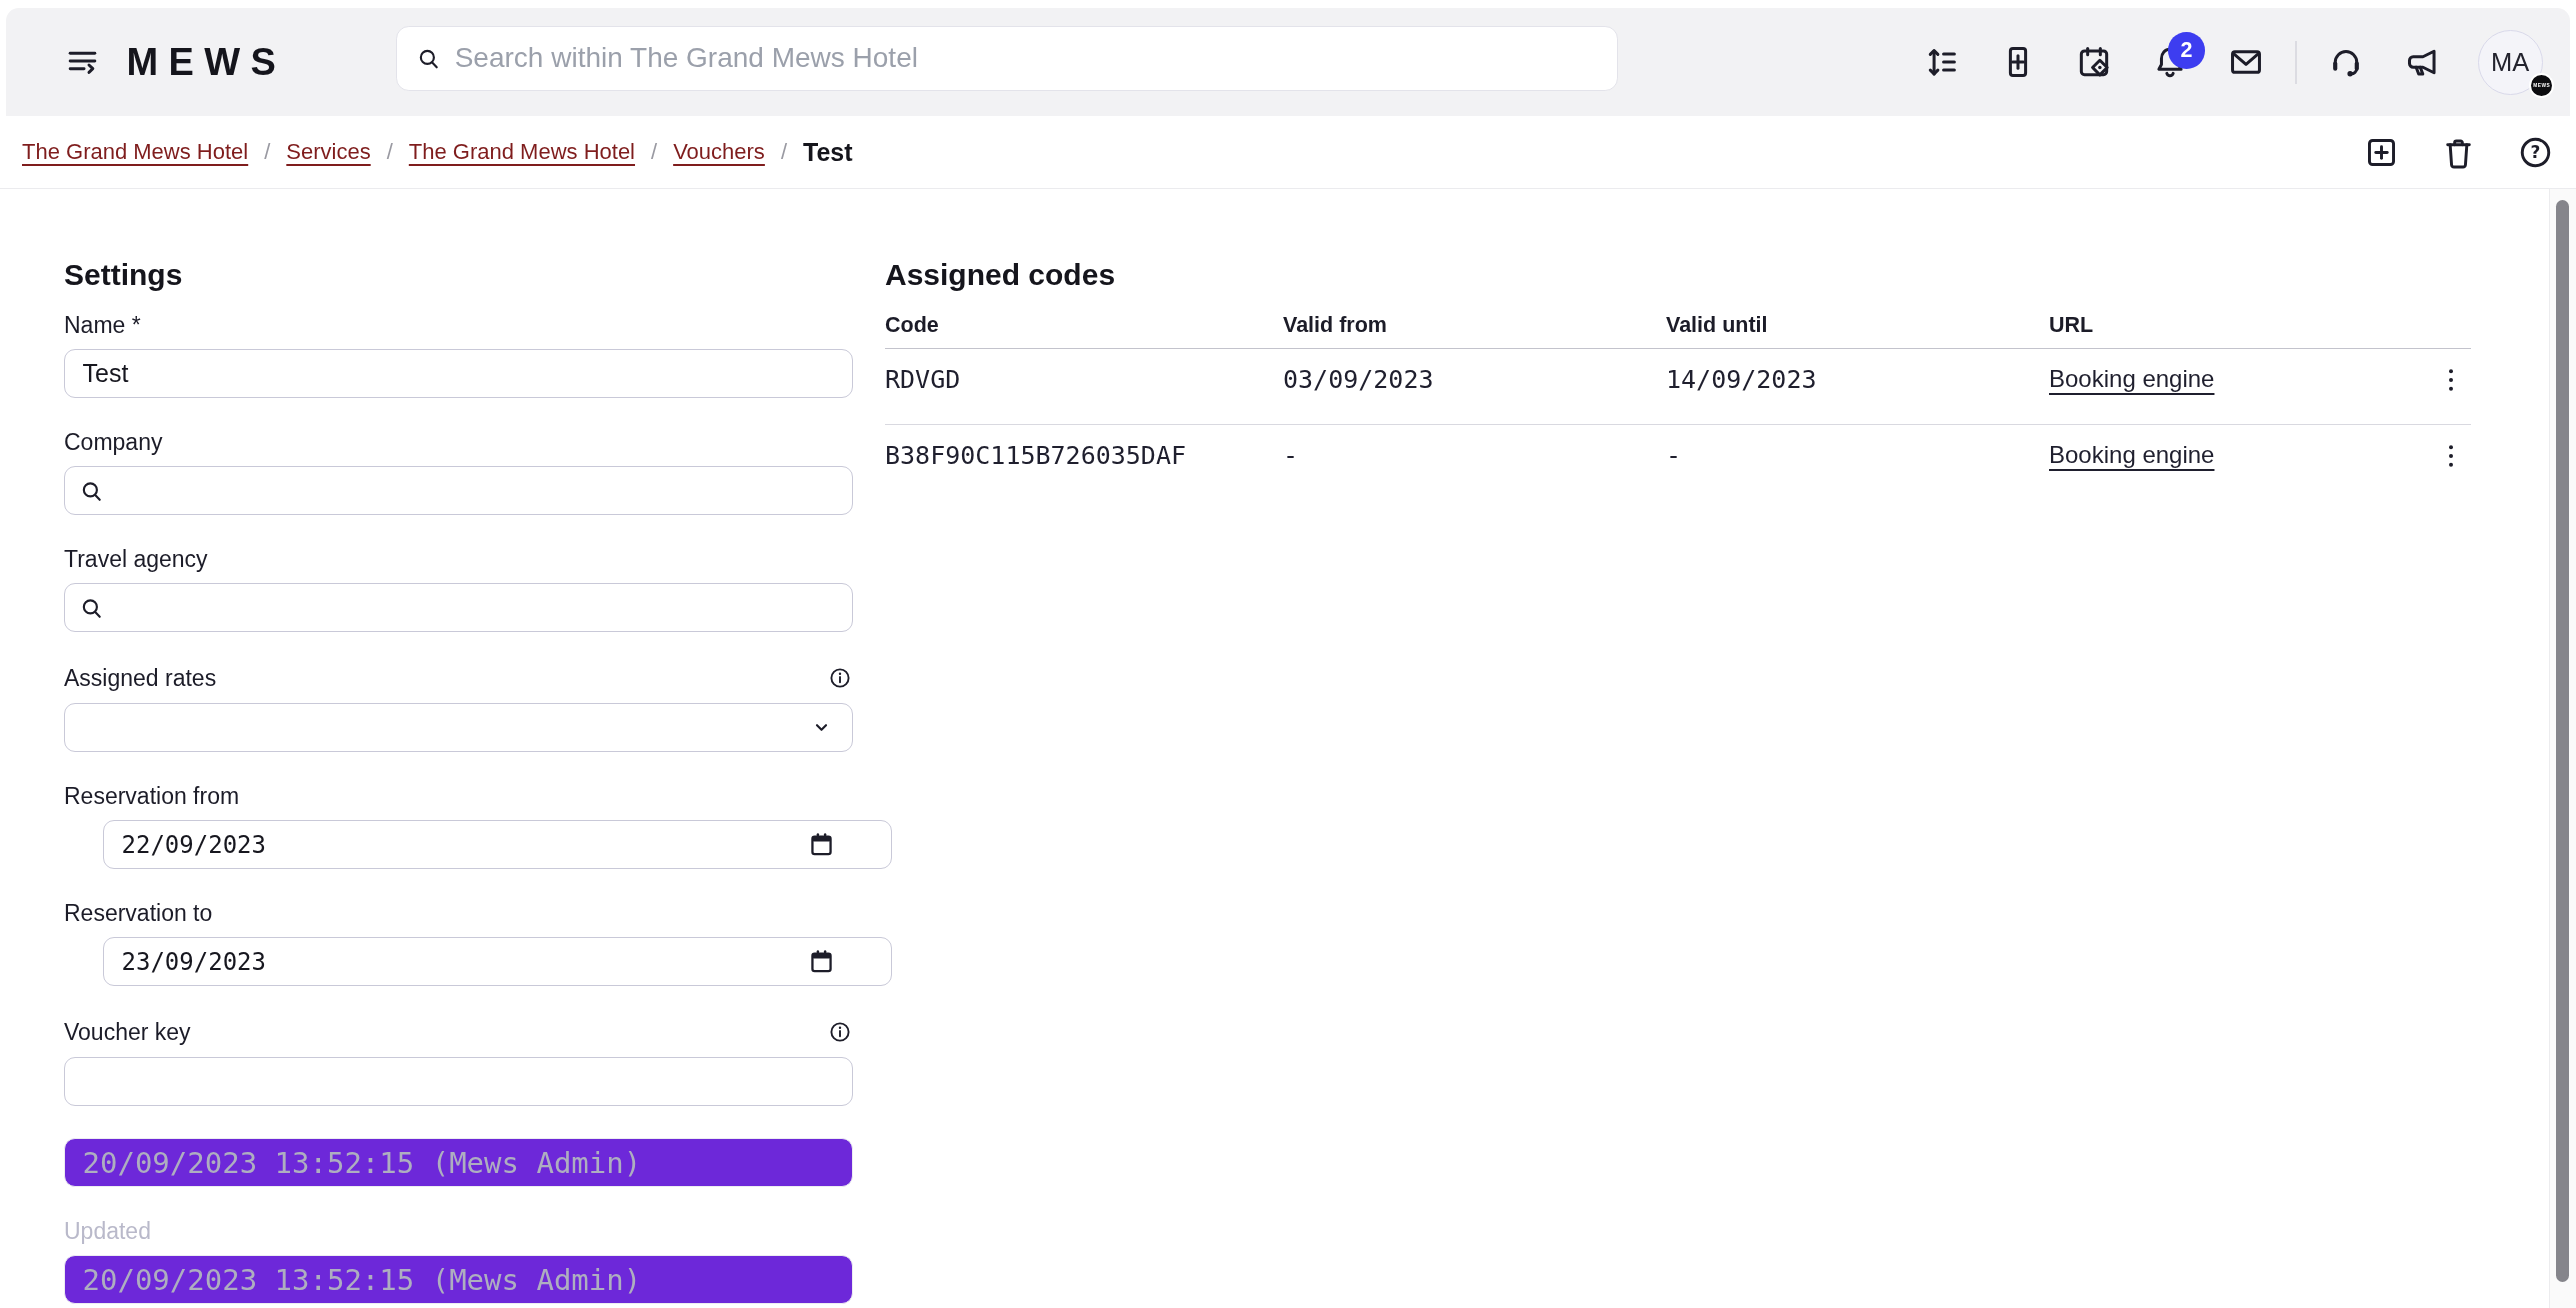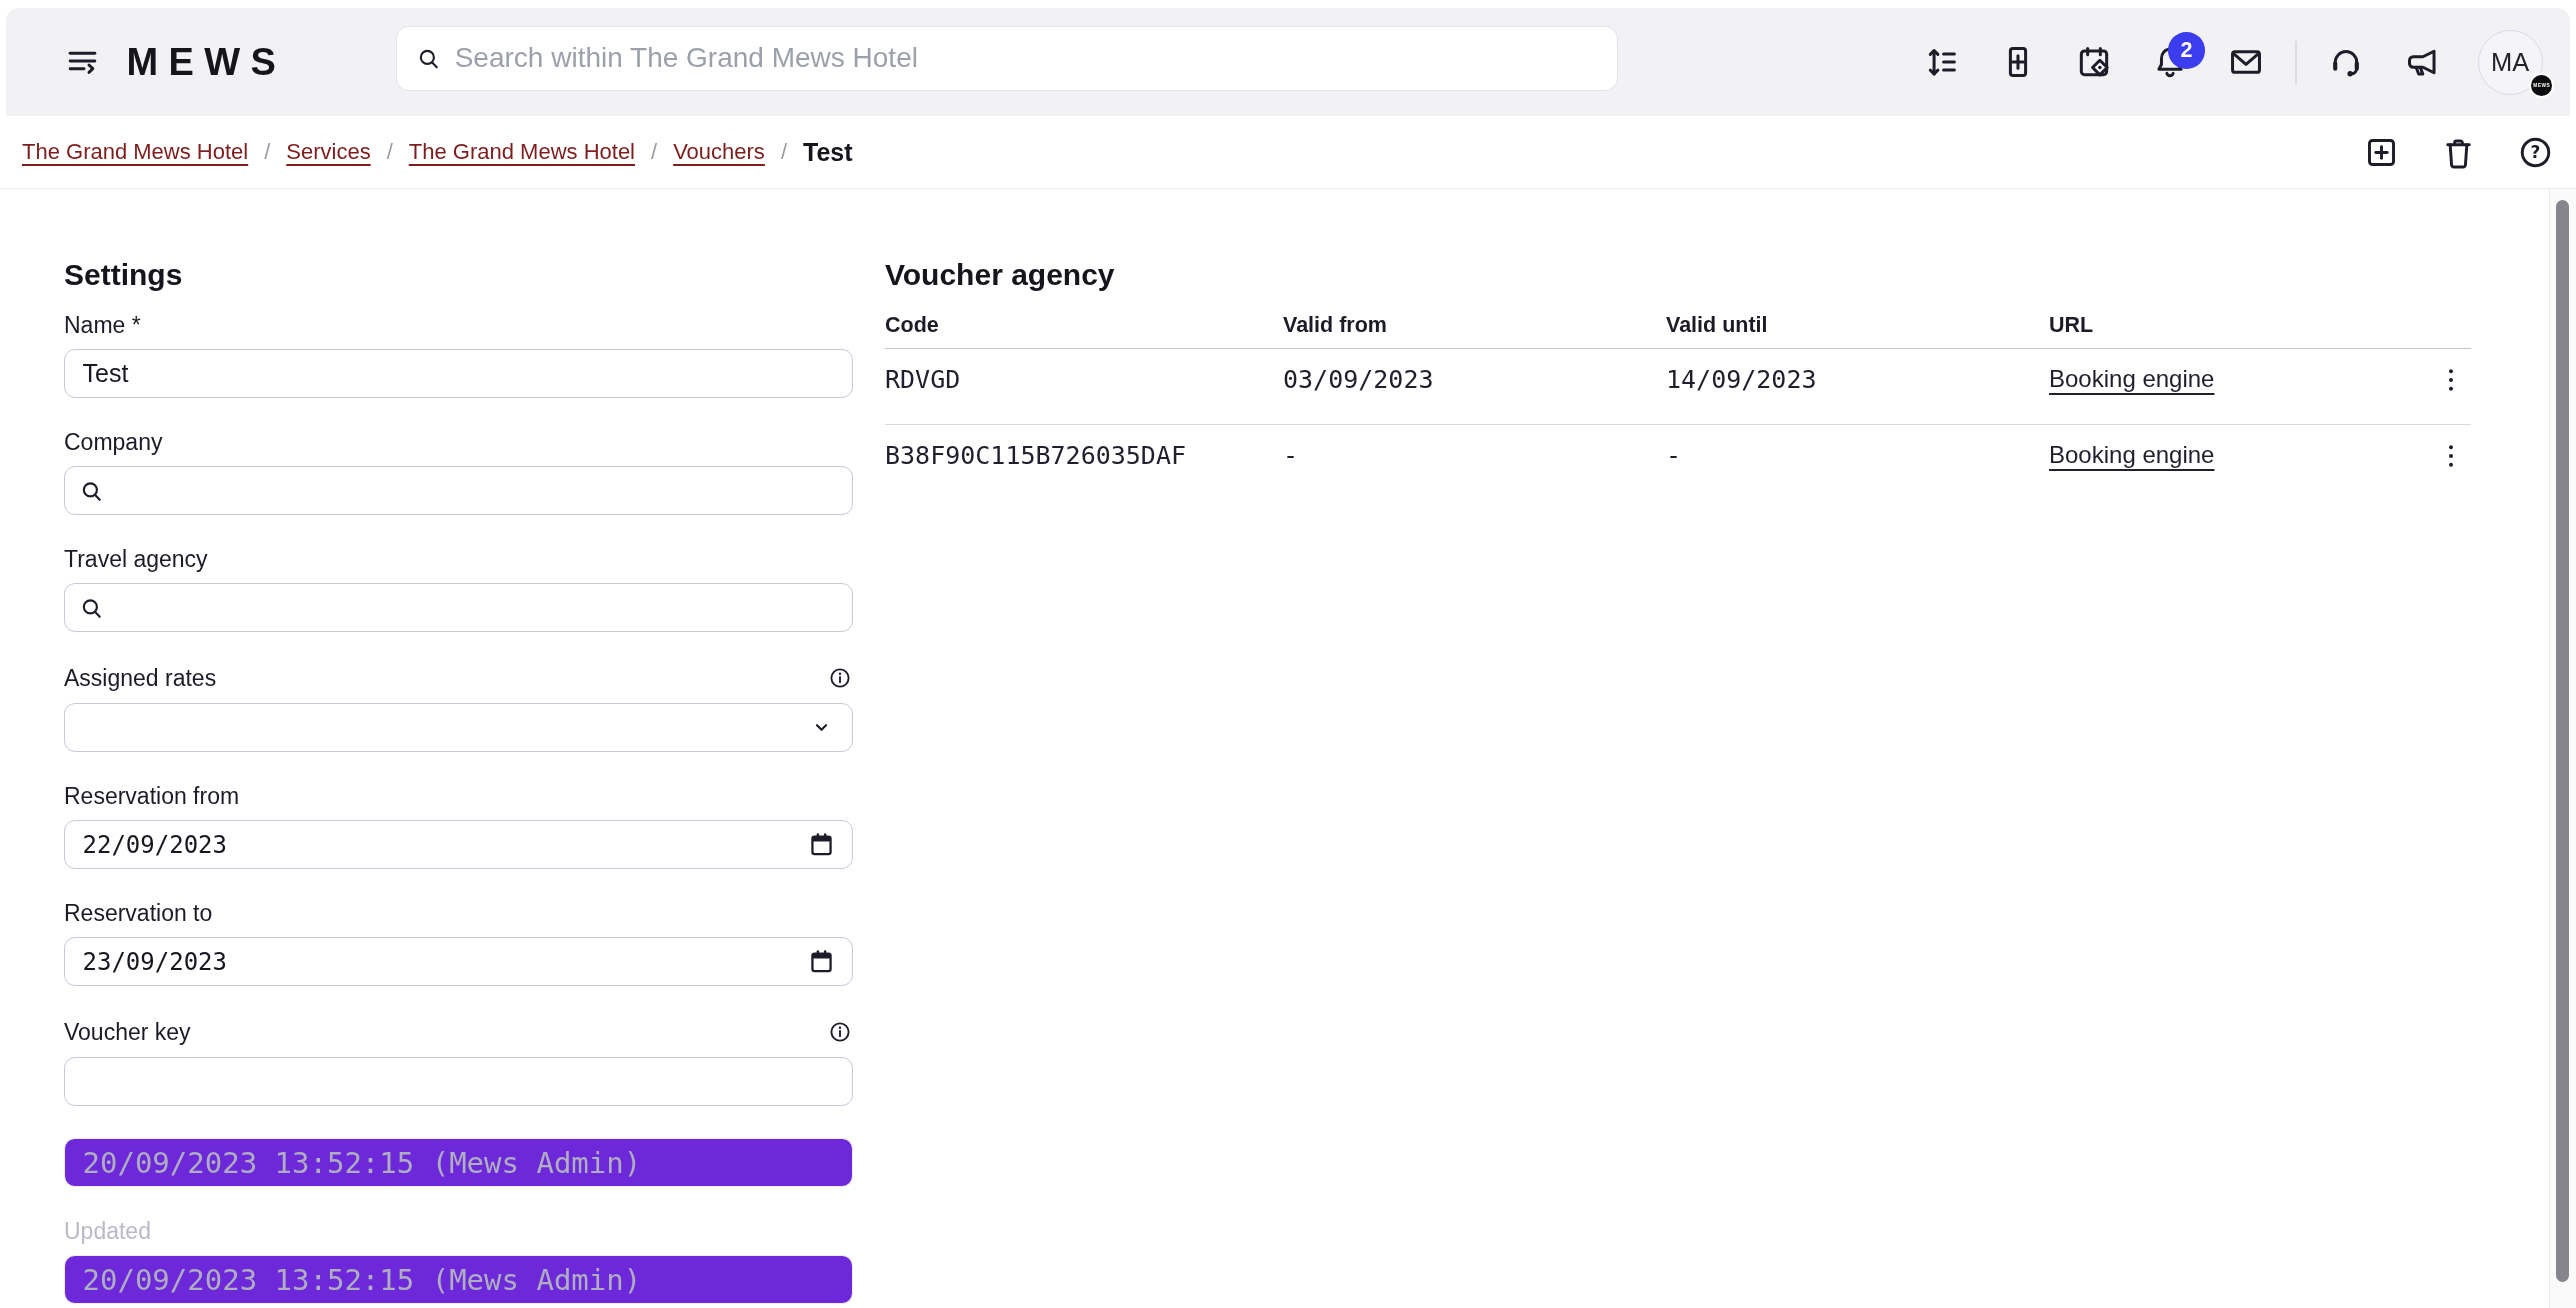--- a/index.html
+++ b/index.html
@@ -55,21 +55,21 @@
   
   .form-col { width:789px; flex:none; }
   h2.section { font-size:30px; font-weight:700; color:#15151c; line-height:37px; margin-bottom:20px; }
   .field { margin-bottom:32px; }
   .label-row { display:flex; align-items:center; justify-content:space-between; margin-bottom:12px; }
   .flabel { font-size:23px; line-height:24px; color:#1c1c28; }
   .flabel.dim { color:#b9b9ca; }
   .inputwrap { position:relative; }
   .tinput { width:100%; height:49px; border:1.6px solid #c9c9d8; border-radius:11px; background:#ffffff;
             font-size:25px; color:#17171f; padding:0 17.5px; outline:none; font-family:"Liberation Sans",sans-serif; }
-  .tinput.mono { font-family:"DejaVu Sans Mono", monospace; font-size:24px; }
+  .tinput.mono { font-family:"DejaVu Sans Mono", monospace; font-size:24px;margin-left:39px; }
   .tinput.with-icon { padding-left:54px; }
   .tinput.disabled { background:#6d28d9; border-color:#ececf1; color:#aeaec0;
                      font-family:"DejaVu Sans Mono", monospace; font-size:29px; }
   .in-ic-left { position:absolute; left:14.3px; top:50%; transform:translateY(-50%); pointer-events:none; }
   .in-ic-right { position:absolute; right:16px; top:50%; transform:translateY(-50%); background:none; border:none; cursor:pointer;
                  width:32px; height:32px; display:flex; align-items:center; justify-content:center; }
   .info-btn { background:none; border:none; cursor:pointer; width:27px; height:27px;
               display:flex; align-items:center; justify-content:center; }
 
   
@@ -333,21 +333,21 @@
       <div class="label-row">
           <span class="flabel dim">Updated</span>
         </div>
       <div class="inputwrap">
         <input class="tinput disabled" disabled="" value="20/09/2023 13:52:15 (Mews Admin)" style="">
       </div>
     </div>
   </section>
 
   <section class="vc-col">
-    <h2 class="section">Voucher agency</h2>
+    <h2 class="section">Assigned codes</h2>
 
     <div class="vc-head">
       <div>Code</div>
       <div>Valid from</div>
       <div>Valid until</div>
       <div>URL</div>
       <div></div>
     </div>
 
     <div class="vc-row">

